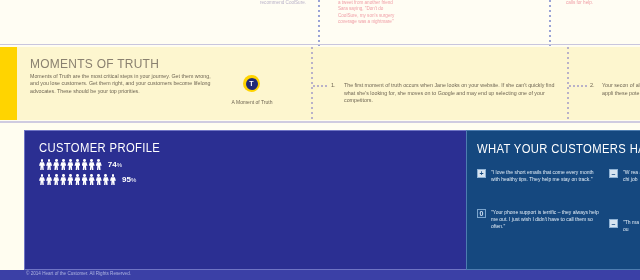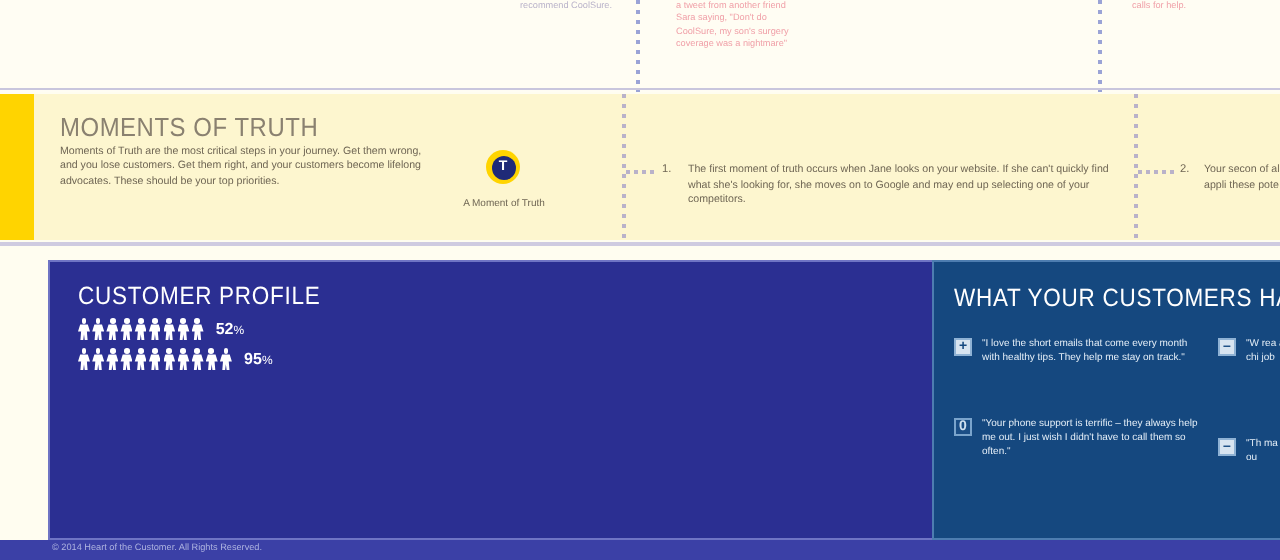--- a/index.html
+++ b/index.html
@@ -120,21 +120,21 @@
     <span class="person"></span>
       <span class="person"></span>
       <span class="person"></span>
       <span class="person"></span>
       <span class="person"></span>
       <span class="person"></span>
       <span class="person"></span>
       <span class="person"></span>
       <span class="person"></span>
       <span class="pct-lab">
-      <span>52</span><span class="sm">%</span>
+      <span>74</span><span class="sm">%</span>
     </span>
   </div>
 
   <div class="people-row" id="people-row-1" style="left:14px;top:43px">
     <span class="person"></span>
       <span class="person"></span>
       <span class="person"></span>
       <span class="person"></span>
       <span class="person"></span>
       <span class="person"></span>

